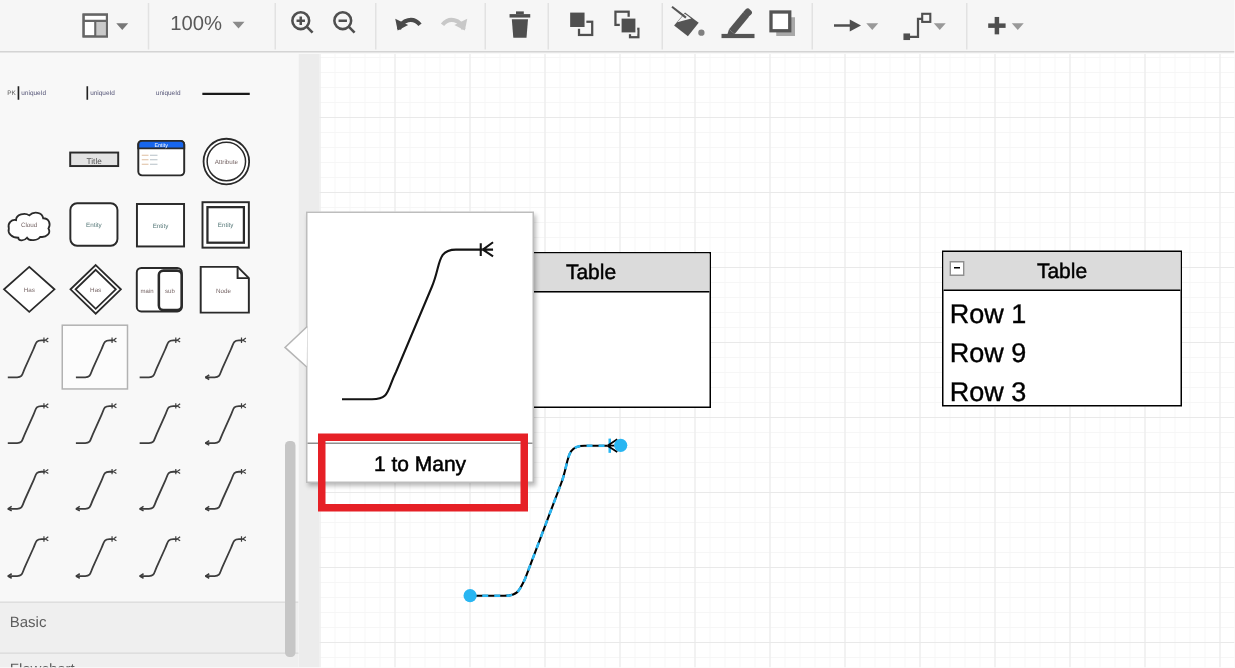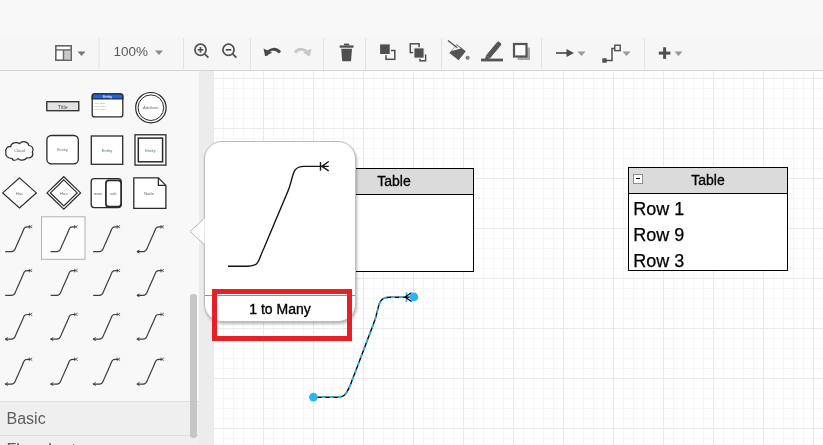--- a/index.html
+++ b/index.html
@@ -1,19 +1,19 @@
 <!DOCTYPE html>
 <html><head>
 <meta charset="utf-8">
 <style>
 html,body{margin:0;padding:0;}
 body{width:823px;height:445px;overflow:hidden;position:relative;
   font-family:"Liberation Sans",sans-serif;background:#f8f8f8;}
 #toolbar{position:absolute;left:0;top:0;width:823px;height:35px;
-  background:#f6f6f6;border-bottom:1px solid #d4d4d4;box-sizing:border-box;z-index:10;margin-top:36px;}
+  background:#f6f6f6;border-bottom:1px solid #d4d4d4;box-sizing:border-box;z-index:10;}
 #sidebar{position:absolute;left:0;top:36px;width:199px;height:409px;
   background:#f8f8f8;z-index:5;overflow:hidden;}
 #strip{position:absolute;left:199px;top:36px;width:14px;height:409px;
   background:#ececec;z-index:1;}
 #page{position:absolute;left:213px;top:36px;width:610px;height:409px;
   background-color:#ffffff;
   background-image:
     linear-gradient(to right,#e9e9e9 1px,transparent 1px),
     linear-gradient(to bottom,#e9e9e9 1px,transparent 1px),
     linear-gradient(to right,#f6f6f6 1px,transparent 1px),
@@ -22,31 +22,31 @@
   background-position:0 0,0 42px,0 0,0 2px;z-index:0;}
 .table{position:absolute;width:160px;height:104px;border:1.5px solid #000;
   background:#fff;box-sizing:border-box;z-index:2;}
 .thead{height:26px;background:#dbdbdb;border-bottom:1.4px solid #000;
   text-align:center;font-size:14px;color:#000;line-height:25.5px;box-sizing:border-box;-webkit-text-stroke:0.3px #000;}
 .trow{height:26px;font-size:18px;color:#000;line-height:30.5px;padding-left:4.2px;-webkit-text-stroke:0.25px #000;}
 #collapse{position:absolute;left:4px;top:5.5px;width:10px;height:10px;
   border:1px solid #8f8f8f;background:#fff;box-sizing:border-box;}
 #collapse:after{content:"";position:absolute;left:1.5px;top:3px;width:4.5px;height:1.6px;background:#000;}
 #popup{position:absolute;left:204px;top:141px;width:152px;height:181px;
-  background:#fff;border:1px solid #bdbdbd;border-radius:18px;
+  background:#fff;border:1px solid #bdbdbd;border-radius:0;
   box-shadow:1px 2px 3px rgba(0,0,0,0.28);box-sizing:border-box;z-index:20;}
 #popupsep{position:absolute;left:0px;top:153px;width:150px;height:1px;background:#8f8f8f;}
 #popuplabel{position:absolute;left:0;top:159px;width:150px;text-align:center;
   font-size:14px;color:#000;-webkit-text-stroke:0.35px #000;}
 #redrect{position:absolute;left:212px;top:288.5px;width:140px;height:52px;
   border:5px solid #e62026;box-sizing:border-box;z-index:30;}
 #edgesvg{position:absolute;left:0;top:0;z-index:3;}
 #calloutsvg{position:absolute;left:188px;top:216px;z-index:21;}
 .sechdr{position:absolute;left:0;width:199px;background:#efefef;z-index:2;
-  border-top:1px solid #dedede;color:#5d5d5d;font-size:16px;}
+  border-top:1px solid #dedede;color:#5d5d5d;font-size:10px;}
 #thumb{position:absolute;left:190.4px;top:258px;width:6.2px;height:143.5px;
   background:#c6c6c6;border-radius:3px;z-index:3;}
 </style>
 </head>
 <body>
 <div id="toolbar">
 <svg width="823" height="35" style="position:absolute;left:0;top:0;">
 
   <g stroke="#e2e2e2" stroke-width="1">
     <line x1="99" y1="2" x2="99" y2="33"></line>

